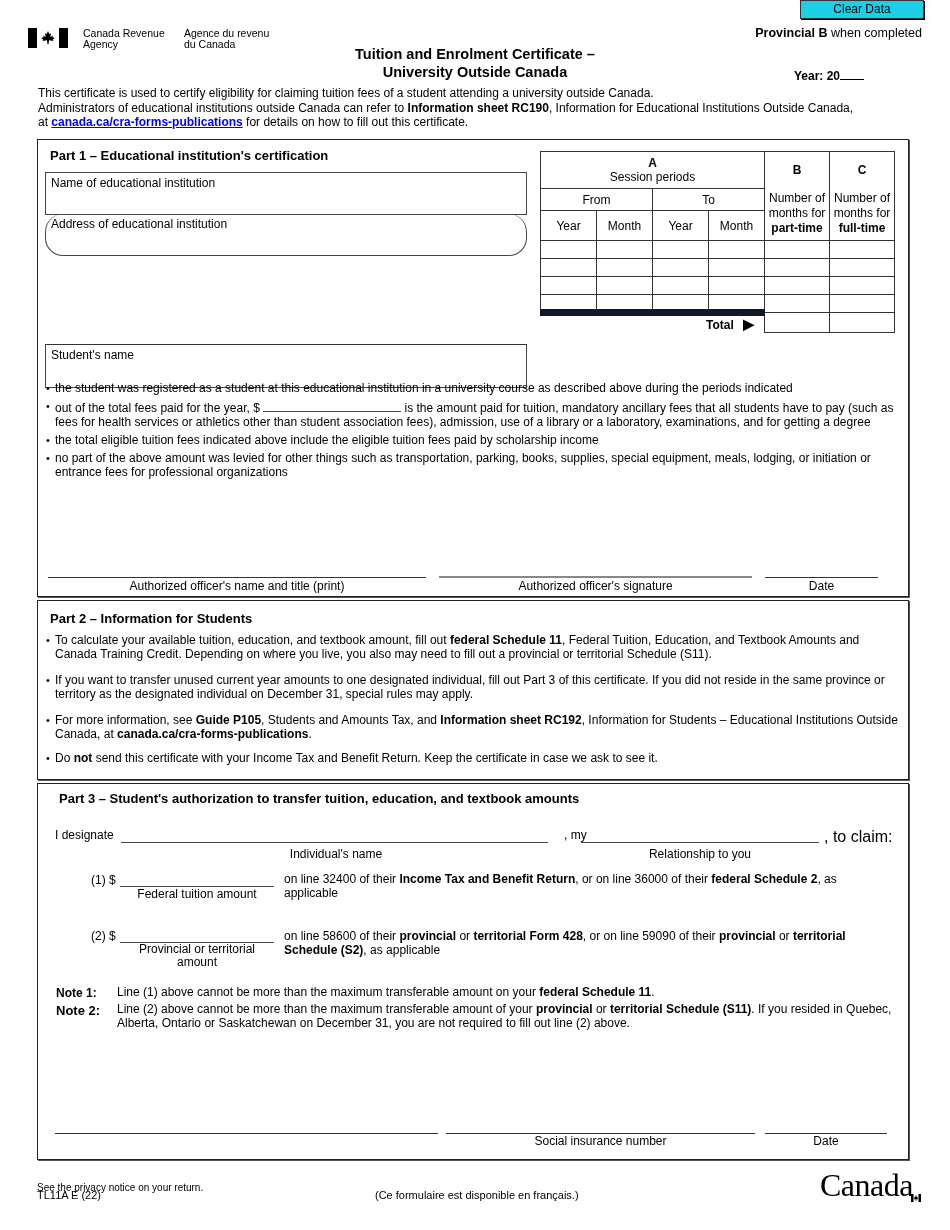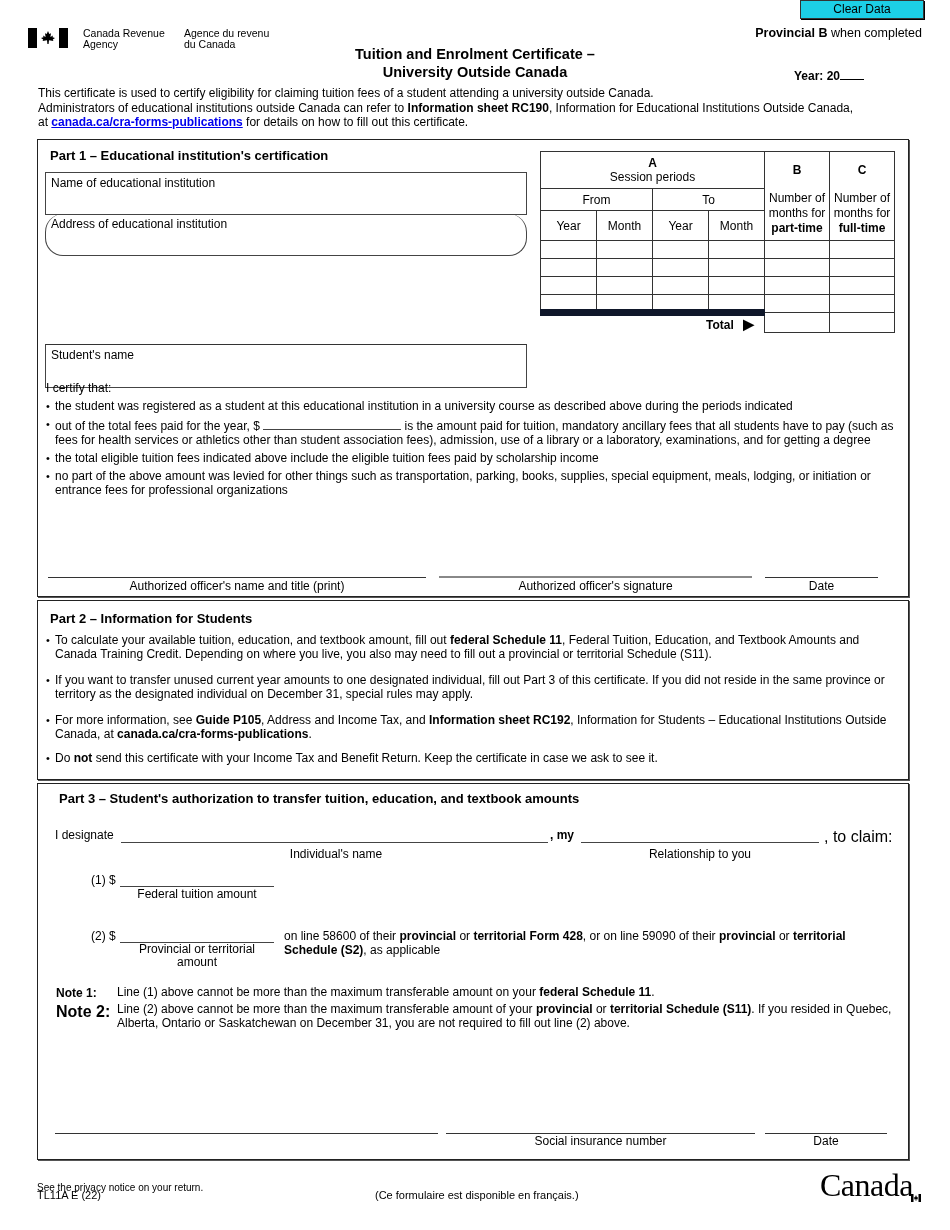--- a/index.html
+++ b/index.html
@@ -141,68 +141,68 @@
     </tr>
     <tr style="height:19px;">
       <td colspan="4" style="border:none; border-top:7px solid #0f172a; text-align:right; padding-right:10px; font-weight:bold;"><span>Total</span> <span style="font-size:14px; margin-left:6px;">▶</span></td>
       <td></td>
       <td></td>
     </tr>
   </tbody>
     </table>
 
   <div class="abs bullets" style="left:8px; top:241px; width:850px;">
-    <div style="margin-bottom:4px;">I certify that:</div>
     <div class="bullet">the student was registered as a student at this educational institution in a university course as described above during the periods indicated</div>
     <div class="bullet"><span>out of the total fees paid for the year, $</span> <span class="input-line" style="width:138px; height:12px;"></span> <span>is the amount paid for tuition, mandatory ancillary fees that all students have to pay (such as fees for health services or athletics other than student association fees), admission, use of a library or a laboratory, examinations, and for getting a degree</span></div>
     <div class="bullet">the total eligible tuition fees indicated above include the eligible tuition fees paid by scholarship income</div>
     <div class="bullet">no part of the above amount was levied for other things such as transportation, parking, books, supplies, special equipment, meals, lodging, or initiation or entrance fees for professional organizations</div>
   </div>
 
   <div class="abs sigline" style="left:10px; top:437px; width:378px;"></div>
   <div class="abs siglabel" style="left:10px; top:439px; width:378px;">Authorized officer's name and title (print)</div>
   <div class="abs sigline" style="left:401px; top:436px; width:313px; border-top:2px solid #888;"></div>
   <div class="abs siglabel" style="left:401px; top:439px; width:313px;">Authorized officer's signature</div>
   <div class="abs sigline" style="left:727px; top:437px; width:113px;"></div>
   <div class="abs siglabel" style="left:727px; top:439px; width:113px;">Date</div>
 </div>
 
 <div class="abs part" style="left:37px; top:600px; width:870px; height:178px;">
   <div class="abs part-title" style="left:12px; top:10px;">Part 2 – Information for Students</div>
   <div class="abs bullets" style="left:8px; top:32px; width:855px;">
     <div class="bullet" style="margin-bottom:12px;"><span>To calculate your available tuition, education, and textbook amount, fill out </span><b>federal Schedule 11</b><span>, Federal Tuition, Education, and Textbook Amounts and Canada Training Credit. Depending on where you live, you also may need to fill out a provincial or territorial Schedule (S11).</span></div>
     <div class="bullet" style="margin-bottom:12px;">If you want to transfer unused current year amounts to one designated individual, fill out Part 3 of this certificate. If you did not reside in the same province or territory as the designated individual on December 31, special rules may apply.</div>
-    <div class="bullet" style="margin-bottom:10px;"><span>For more information, see </span><b>Guide P105</b><span>, Address and Income Tax, and </span><b>Information sheet RC192</b><span>, Information for Students – Educational Institutions Outside Canada, at </span><b>canada.ca/cra-forms-publications</b><span>.</span></div>
+    <div class="bullet" style="margin-bottom:10px;"><span>For more information, see </span><b>Guide P105</b><span>, Students and Amounts Tax, and </span><b>Information sheet RC192</b><span>, Information for Students – Educational Institutions Outside Canada, at </span><b>canada.ca/cra-forms-publications</b><span>.</span></div>
     <div class="bullet"><span>Do </span><b>not</b><span> send this certificate with your Income Tax and Benefit Return. Keep the certificate in case we ask to see it.</span></div>
   </div>
 </div>
 
 <div class="abs part" style="left:37px; top:783px; width:870px; height:375px;">
   <div class="abs part-title" style="left:21px; top:7px;">Part 3 – Student's authorization to transfer tuition, education, and textbook amounts</div>
 
   <div class="abs" style="left:17px; top:44px; font-size:12px;">I designate</div>
   <div class="abs input-line" style="left:83px; top:44px; width:427px; height:14px;"></div>
-  <div class="abs" style="left:512px; top:44px; font-size:12px;font-weight:bold;">, my</div>
+  <div class="abs" style="left:526px; top:44px; font-size:12px;">, my</div>
   <div class="abs input-line" style="left:543px; top:44px; width:238px; height:14px;"></div>
   <div class="abs" style="left:786px; top:44px; font-size:16px;">, to claim:</div>
   <div class="abs siglabel" style="left:183px; top:63px; width:230px;">Individual's name</div>
   <div class="abs siglabel" style="left:543px; top:63px; width:238px;">Relationship to you</div>
 
   <div class="abs" style="left:53px; top:89px; font-size:12px;">(1) $</div>
   <div class="abs input-line" style="left:82px; top:89px; width:154px; height:13px;"></div>
   <div class="abs siglabel" style="left:82px; top:103px; width:154px;">Federal tuition amount</div>
+  <div class="abs" style="left:246px; top:88px; width:590px; font-size:12px; line-height:14px;"><span>on line 32400 of their </span><b>Income Tax and Benefit Return</b><span>, or on line 36000 of their </span><b>federal Schedule 2</b><span>, as applicable</span></div>
 
   <div class="abs" style="left:53px; top:145px; font-size:12px;">(2) $</div>
   <div class="abs input-line" style="left:82px; top:145px; width:154px; height:13px;"></div>
   <div class="abs siglabel" style="left:82px; top:159px; width:154px; line-height:13px;">Provincial or territorial amount</div>
   <div class="abs" style="left:246px; top:145px; width:600px; font-size:12px; line-height:14px;"><span>on line 58600 of their </span><b>provincial</b><span> or </span><b>territorial Form 428</b><span>, or on line 59090 of their </span><b>provincial</b><span> or </span><b>territorial Schedule (S2)</b><span>, as applicable</span></div>
 
   <div class="abs" style="left:18px; top:202px; font-size:12px; font-weight:bold;">Note 1:</div>
   <div class="abs" style="left:79px; top:201px; width:780px; font-size:12px; line-height:14px;"><span>Line (1) above cannot be more than the maximum transferable amount on your </span><b>federal Schedule 11</b><span>.</span></div>
-  <div class="abs" style="left:18px; top:219px; font-size:16px; font-weight:bold;">Note 2:</div>
+  <div class="abs" style="left:18px; top:219px; font-size:13px; font-weight:bold;">Note 2:</div>
   <div class="abs" style="left:79px; top:218px; width:775px; font-size:12px; line-height:14px;"><span>Line (2) above cannot be more than the maximum transferable amount of your </span><b>provincial</b><span> or </span><b>territorial Schedule (S11)</b><span>. If you resided in Quebec, Alberta, Ontario or Saskatchewan on December 31, you are not required to fill out line (2) above.</span></div>
 
   <div class="abs sigline" style="left:17px; top:349px; width:383px;"></div>
   <div class="abs sigline" style="left:408px; top:349px; width:309px;"></div>
   <div class="abs siglabel" style="left:408px; top:350px; width:309px;">Social insurance number</div>
   <div class="abs sigline" style="left:727px; top:349px; width:122px;"></div>
   <div class="abs siglabel" style="left:727px; top:350px; width:122px;">Date</div>
 </div>
 
 <div class="abs" style="left:37px; top:1166px; font-size:10px;margin-top:16px;">See the privacy notice on your return.</div>

